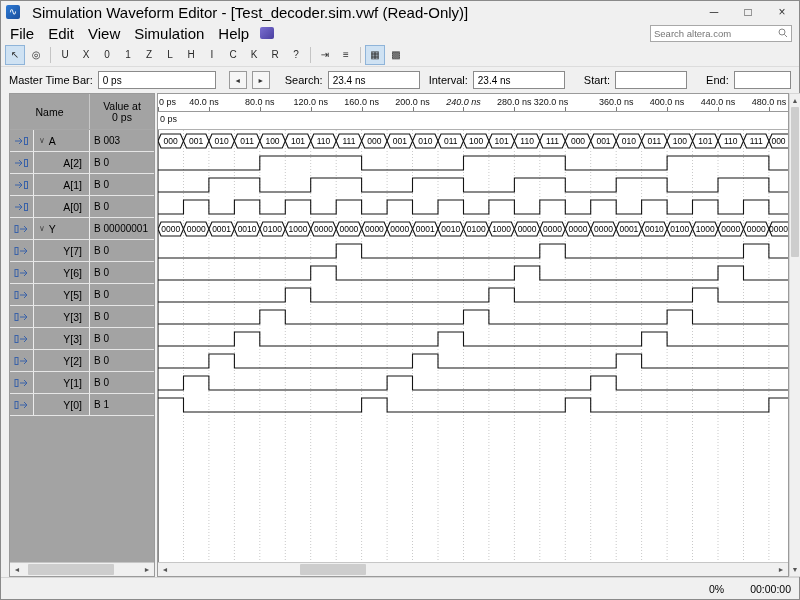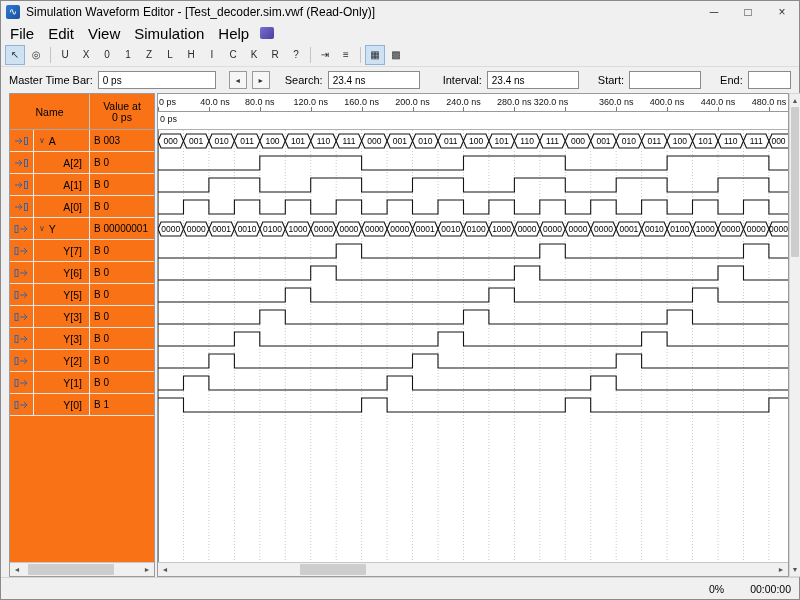--- a/index.html
+++ b/index.html
@@ -2,42 +2,42 @@
 <html><head>
 <meta charset="utf-8">
 <style>
   *{margin:0;padding:0;box-sizing:border-box;}
   html,body{width:800px;height:600px;overflow:hidden;}
   body{font-family:"Liberation Sans",sans-serif;font-size:11px;color:#000;background:#f0f0f0;}
   .window{width:800px;height:600px;display:flex;flex-direction:column;background:#f0f0f0;border:1px solid #8a8a8a;}
 
   .titlebar{height:22px;display:flex;align-items:center;padding-left:5px;background:#f0f0f0;flex:0 0 auto;}
   .app-icon{width:14px;height:14px;background:linear-gradient(135deg,#2e7bd6,#1a4f9c);color:#fff;font-size:10px;line-height:14px;text-align:center;border-radius:2px;}
-  .title-text{margin-left:6px;flex:1;font-size:12px;white-space:nowrap;}
+  .title-text{margin-left:12px;flex:1;font-size:15px;white-space:nowrap;}
   .win-controls{display:flex;height:22px;}
   .win-btn{width:34px;height:22px;display:flex;align-items:center;justify-content:center;font-size:12px;color:#333;}
 
   .menubar{height:20px;display:flex;align-items:center;padding-left:2px;flex:0 0 auto;}
   .menu-item{padding:2px 7px;font-size:15px;}
   .menu-extra-icon{width:14px;height:12px;background:linear-gradient(135deg,#7a6fd0,#4a3fa0);border-radius:2px;margin-left:4px;}
   .search-box{margin-left:auto;margin-right:7px;width:142px;height:17px;border:1px solid #a8a8a8;background:#fff;display:flex;align-items:center;padding:0 3px;}
   .search-box input{border:none;outline:none;flex:1;font-size:9.5px;color:#555;font-family:"Liberation Sans",sans-serif;background:transparent;min-width:0;}
 
   .toolbar{height:24px;display:flex;align-items:center;padding-left:4px;gap:1px;flex:0 0 auto;border-bottom:1px solid #dcdcdc;}
   .tb-btn{min-width:20px;height:20px;display:flex;align-items:center;justify-content:center;font-size:10px;color:#2a2a2a;border:1px solid transparent;padding:0 2px;}
   .tb-btn.active{background:#cfe2f3;border:1px solid #8fb4d9;}
   .tb-sep{width:1px;height:16px;background:#c4c4c4;margin:0 3px;}
 
   .timebar{height:26px;display:flex;align-items:center;padding:0 8px;gap:5px;flex:0 0 auto;}
   .tb-label{font-size:11px;white-space:nowrap;}
   .tb-input{height:18px;border:1px solid #8a8a8a;background:#fff;padding:1px 4px;font-size:10px;display:flex;align-items:center;}
   .arrow-btn{width:18px;height:18px;border:1px solid #9a9a9a;background:#f6f6f6;display:flex;align-items:center;justify-content:center;font-size:7px;color:#333;}
 
   .main{flex:1;display:flex;padding-left:8px;min-height:0;align-items:stretch;}
-  .signal-panel{width:146px;background:#f97316;border:1px solid #9a9a9a;display:flex;flex-direction:column;flex:0 0 auto;}
+  .signal-panel{width:146px;background:#a3a3a3;border:1px solid #9a9a9a;display:flex;flex-direction:column;flex:0 0 auto;}
   .sig-header{height:36px;border-bottom:1px solid #a8a8a8;display:flex;flex:0 0 auto;}
   .h-name{width:80px;border-right:1px solid #c8c8c8;display:flex;align-items:center;justify-content:center;font-size:10.5px;}
   .h-value{flex:1;display:flex;flex-direction:column;align-items:center;justify-content:center;line-height:11px;font-size:10.5px;}
   .sig-rows{flex:1;overflow:hidden;}
   .sig-row{height:22px;display:flex;align-items:stretch;border-bottom:1px solid #e6e6e6;}
   .sig-icon{width:24px;display:flex;align-items:center;justify-content:center;border-right:1px solid #ececec;}
   .sig-name{width:56px;border-right:1px solid #ececec;display:flex;align-items:center;justify-content:flex-end;padding-right:7px;font-size:10.5px;}
   .sig-name.group{justify-content:flex-start;padding-left:5px;padding-right:0;gap:4px;}
   .caret{font-size:8px;color:#444;}
   .sig-value{flex:1;display:flex;align-items:center;padding-left:4px;font-size:10px;white-space:nowrap;}
@@ -83,20 +83,27 @@
 
   <div class="menubar">
     <span style="display:flex;">
         <span class="menu-item">File</span>
         <span class="menu-item">Edit</span>
         <span class="menu-item">View</span>
         <span class="menu-item">Simulation</span>
         <span class="menu-item">Help</span>
       </span>
     <span class="menu-extra-icon"></span>
+    <span class="search-box">
+      <input placeholder="Search altera.com" style="">
+      <svg width="10" height="10" viewBox="0 0 10 10">
+          <circle cx="4" cy="4" r="3" fill="none" stroke="#888"></circle>
+          <path d="M6.3 6.3L9 9" stroke="#888"></path>
+        </svg>
+    </span>
   </div>
 
   <div class="toolbar">
       <span class="tb-btn active">↖</span>
       <span class="tb-btn">◎</span>
       <span class="tb-sep"></span>
       <span class="tb-btn">U</span>
       <span class="tb-btn">X</span>
       <span class="tb-btn">0</span>
       <span class="tb-btn">1</span>
@@ -116,21 +123,21 @@
       <span class="tb-btn">▩</span>
     </div>
 
   <div class="timebar">
     <span class="tb-label">Master Time Bar:</span>
     <span class="tb-input" style="width:118px;">0 ps</span>
     <span class="arrow-btn" style="margin-left:8px;">◄</span>
     <span class="arrow-btn">►</span>
     <span class="tb-label" style="margin-left:10px;">Search:</span>
     <span class="tb-input" style="width:92px;">23.4 ns</span>
-    <span class="tb-label" style="margin-left:18px;text-align:right;">Interval:</span>
+    <span class="tb-label" style="margin-left:4px;text-align:right;">Interval:</span>
     <span class="tb-input" style="width:92px;">23.4 ns</span>
     <span class="tb-label" style="margin-left:14px;">Start:</span>
     <span class="tb-input" style="width:72px;"></span>
     <span class="tb-label" style="margin-left:14px;">End:</span>
     <span class="tb-input" style="flex:1;"></span>
   </div>
 
   <div class="main">
 
     <div class="signal-panel">
@@ -306,26 +313,26 @@
         <span class="hs-thumb" style="left:18px;width:86px;"></span>
         <span class="hs-arrow right">►</span>
       </div>
     </div>
 
     <div class="wave-panel">
       <div class="ruler">
         <div class="ruler-labels">
           <div class="ruler-ticks"></div>
         <span class="ruler-label first" style="left: 1px;">0 ps</span>
-            <span class="ruler-label" style="left: 57px;">40.0 ns</span>
+            <span class="ruler-label" style="left: 46px;">40.0 ns</span>
             <span class="ruler-label" style="left: 101.818px;">80.0 ns</span>
             <span class="ruler-label" style="left: 152.727px;">120.0 ns</span>
             <span class="ruler-label" style="left: 203.636px;">160.0 ns</span>
             <span class="ruler-label" style="left: 254.545px;">200.0 ns</span>
-            <span class="ruler-label" style="left: 305.455px;">240.0 ns</span>
+            <span class="ruler-label" style="left: 305.455px; font-style: italic;">240.0 ns</span>
             <span class="ruler-label" style="left: 356.364px;">280.0 ns</span>
             <span class="ruler-label" style="left: 393px;">320.0 ns</span>
             <span class="ruler-label" style="left: 458.182px;">360.0 ns</span>
             <span class="ruler-label" style="left: 509.091px;">400.0 ns</span>
             <span class="ruler-label" style="left: 560px;">440.0 ns</span>
             <span class="ruler-label" style="left: 610.909px;">480.0 ns</span>
           </div>
         <div class="ruler-sub">
           <span class="master-marker-label">0 ps</span>
         </div>

